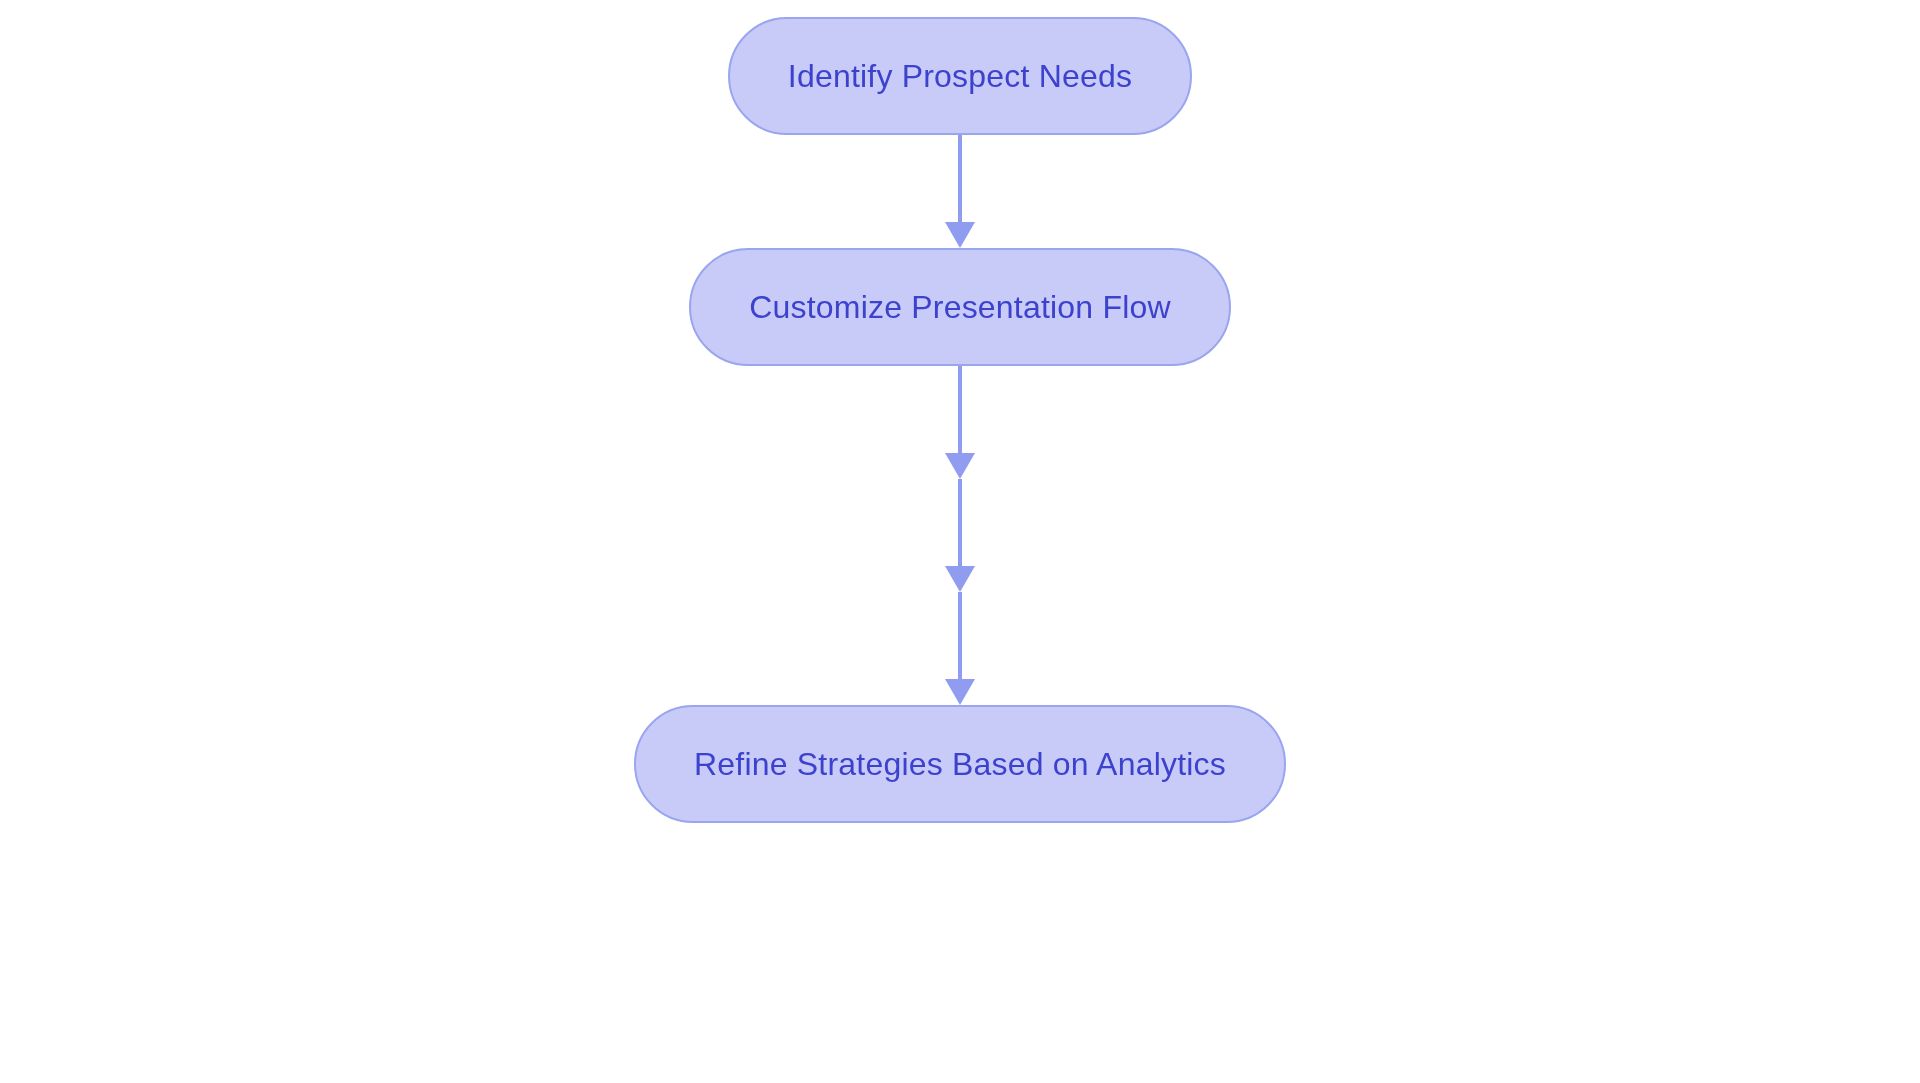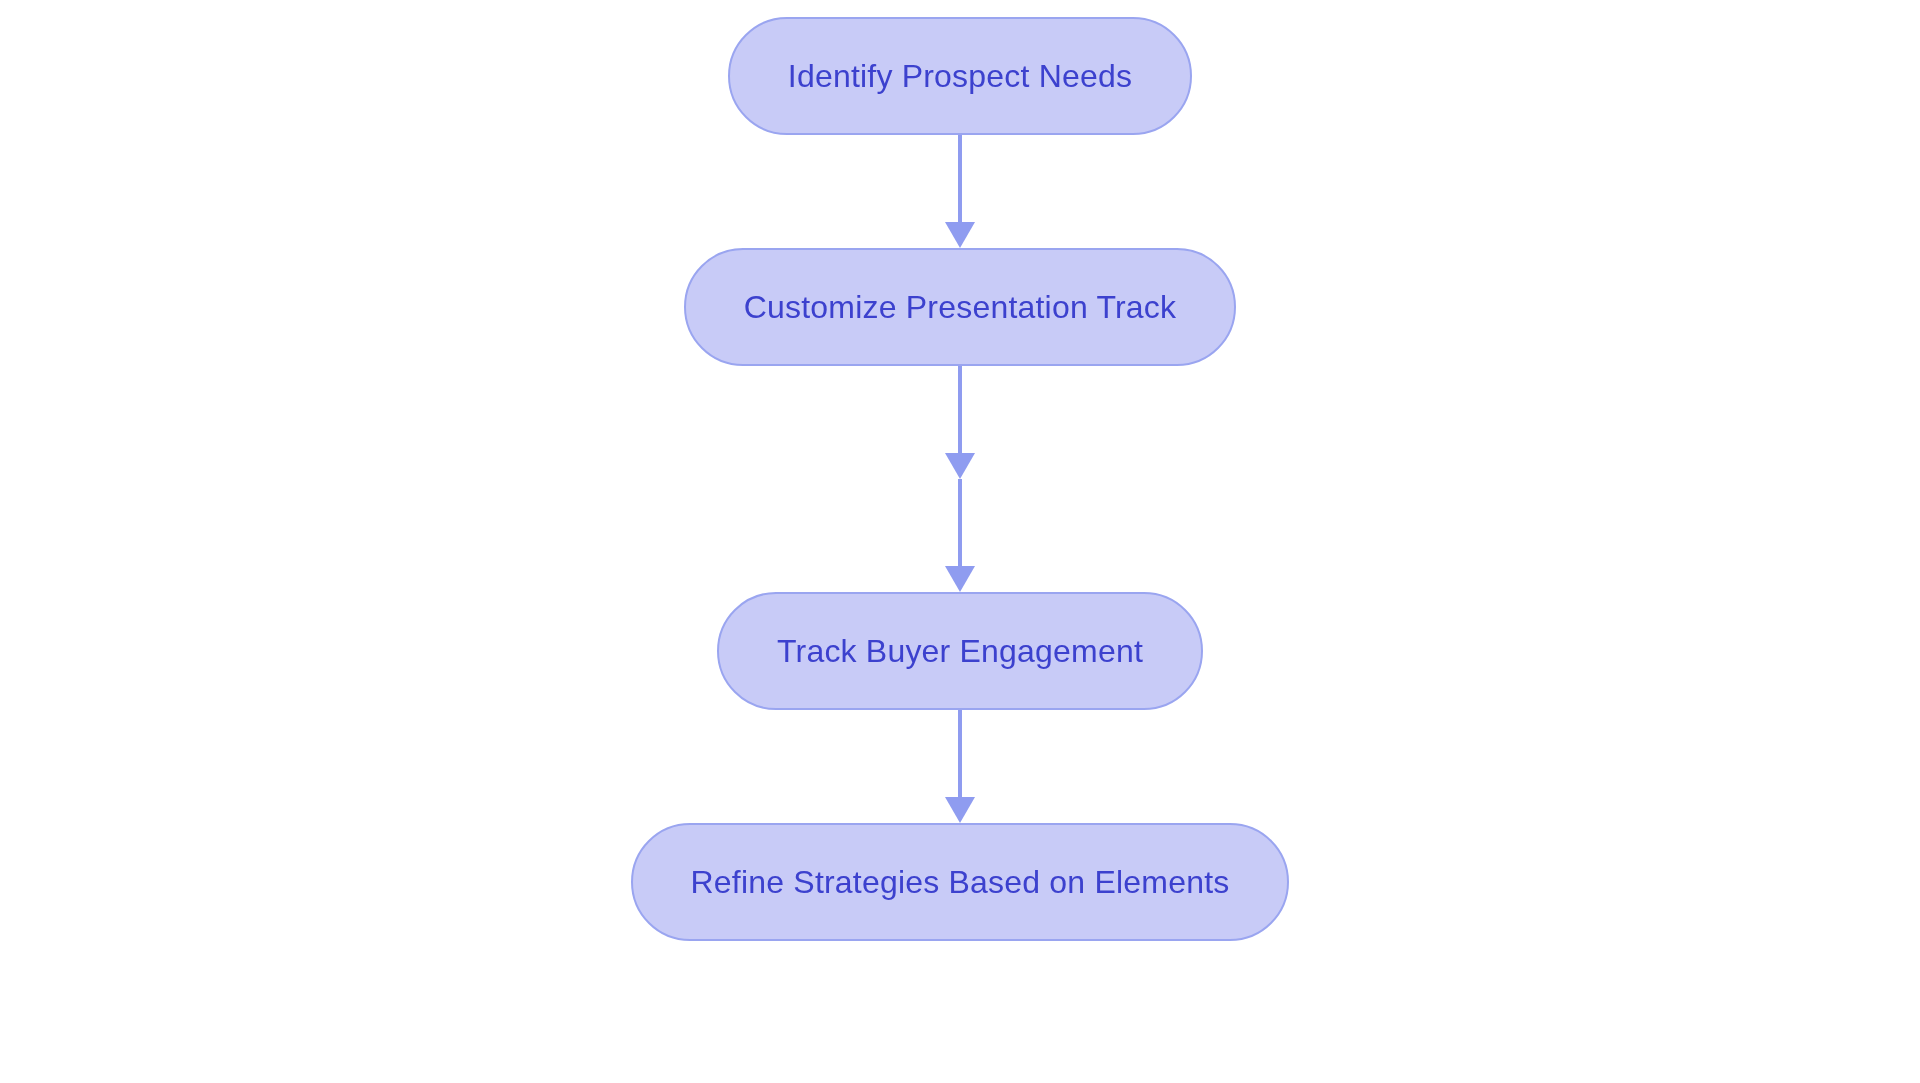--- a/index.html
+++ b/index.html
@@ -86,40 +86,37 @@
   <div class="flow-node n1">
     <span class="node-label">Identify Prospect Needs</span>
   </div>
 
   <div class="flow-edge">
     <div class="edge-line"></div>
     <div class="edge-arrowhead"></div>
   </div>
 
   <div class="flow-node n2">
-    <span class="node-label">Customize Presentation Track</span>
+    <span class="node-label">Customize Presentation Flow</span>
   </div>
 
   <div class="flow-edge">
     <div class="edge-line"></div>
     <div class="edge-arrowhead"></div>
   </div>
 
 
   <div class="flow-edge">
     <div class="edge-line"></div>
     <div class="edge-arrowhead"></div>
   </div>
 
-  <div class="flow-node n4">
-    <span class="node-label">Track Buyer Engagement</span>
-  </div>
 
   <div class="flow-edge">
     <div class="edge-line"></div>
     <div class="edge-arrowhead"></div>
   </div>
 
   <div class="flow-node n5">
-    <span class="node-label">Refine Strategies Based on Elements</span>
+    <span class="node-label">Refine Strategies Based on Analytics</span>
   </div>
 
 </div>
 
 </body></html>

